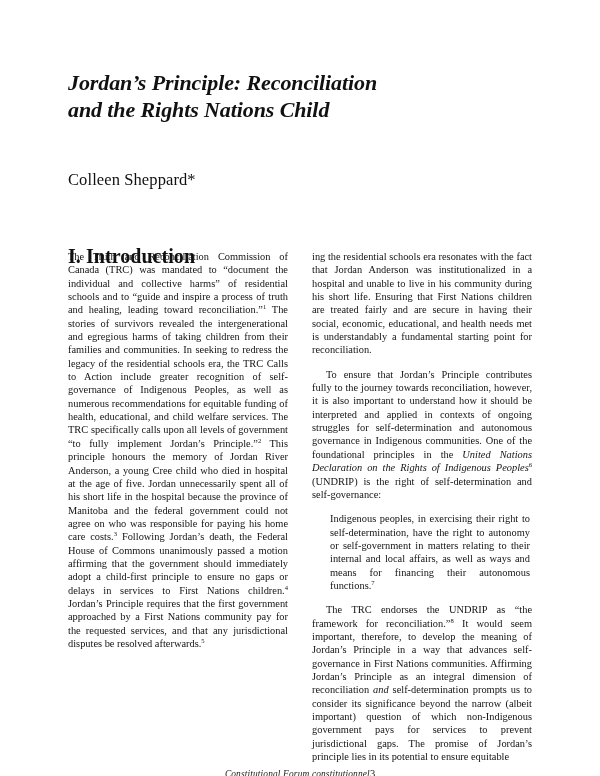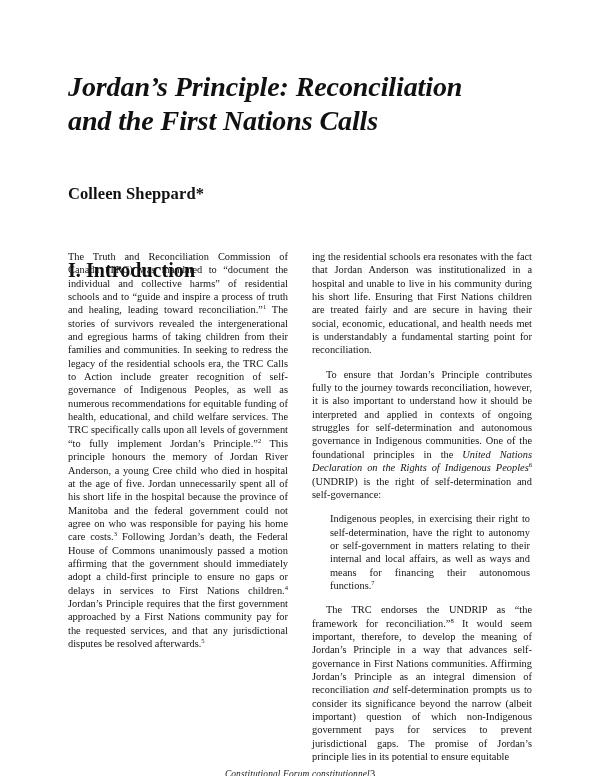--- a/index.html
+++ b/index.html
@@ -27,31 +27,31 @@
     position: absolute;
     left: 68px;
     top: 70px;
     width: 464px;
   }
 
   
   .article-title {
     font-style: italic;
     font-weight: 700;
-    font-size: 28px;
+    font-size: 22px;
     line-height: 1.22;
     letter-spacing: -0.1px;
     margin: 0;
     color: #111111;
   }
   .article-title .line {
     display: block;
   }
   .author {
-    font-weight: 700;
+    font-weight: 400;
     font-size: 16.5px;
     margin: 0;
     padding-top: 46px;
     letter-spacing: 0.1px;
     color: #111111;
   }
 
   
   .section-heading {
     font-weight: 700;
@@ -128,21 +128,21 @@
   }
 </style>
 </head>
 <body>
 
 <div class="page">
 
   <div class="content">
     <h1 class="article-title">
       <span class="line">Jordan’s Principle: Reconciliation</span>
-      <span class="line">and the First Nations Calls</span>
+      <span class="line">and the Rights Nations Child</span>
     </h1>
     <p class="author">Colleen Sheppard*</p>
     <h2 class="section-heading">I. Introduction</h2>
   </div>
 
   <div class="columns">
 
     <div class="col">
       <p><span>The Truth and Reconciliation Commission of Canada (TRC) was mandated to “document the individual and collective harms” of residential schools and to “guide and inspire a process of truth and healing, leading toward reconciliation.”</span><sup>1</sup><span> The stories of survivors revealed the intergenerational and egregious harms of taking children from their families and communities. In seeking to redress the legacy of the residential schools era, the TRC Calls to Action include greater recognition of self-governance of Indigenous Peoples, as well as numerous recommendations for equitable funding of health, educational, and child welfare services. The TRC specifically calls upon all levels of government “to fully implement Jordan’s Principle.”</span><sup>2</sup><span> This principle honours the memory of Jordan River Anderson, a young Cree child who died in hospital at the age of five. Jordan unnecessarily spent all of his short life in the hospital because the province of Manitoba and the federal government could not agree on who was responsible for paying his home care costs.</span><sup>3</sup><span> Following Jordan’s death, the Federal House of Commons unanimously passed a motion affirming that the government should immediately adopt a child-first principle to ensure no gaps or delays in services to First Nations children.</span><sup>4</sup><span> Jordan’s Principle requires that the first government approached by a First Nations community pay for the requested services, and that any jurisdictional disputes be resolved afterwards.</span><sup>5</sup></p>
     </div>

